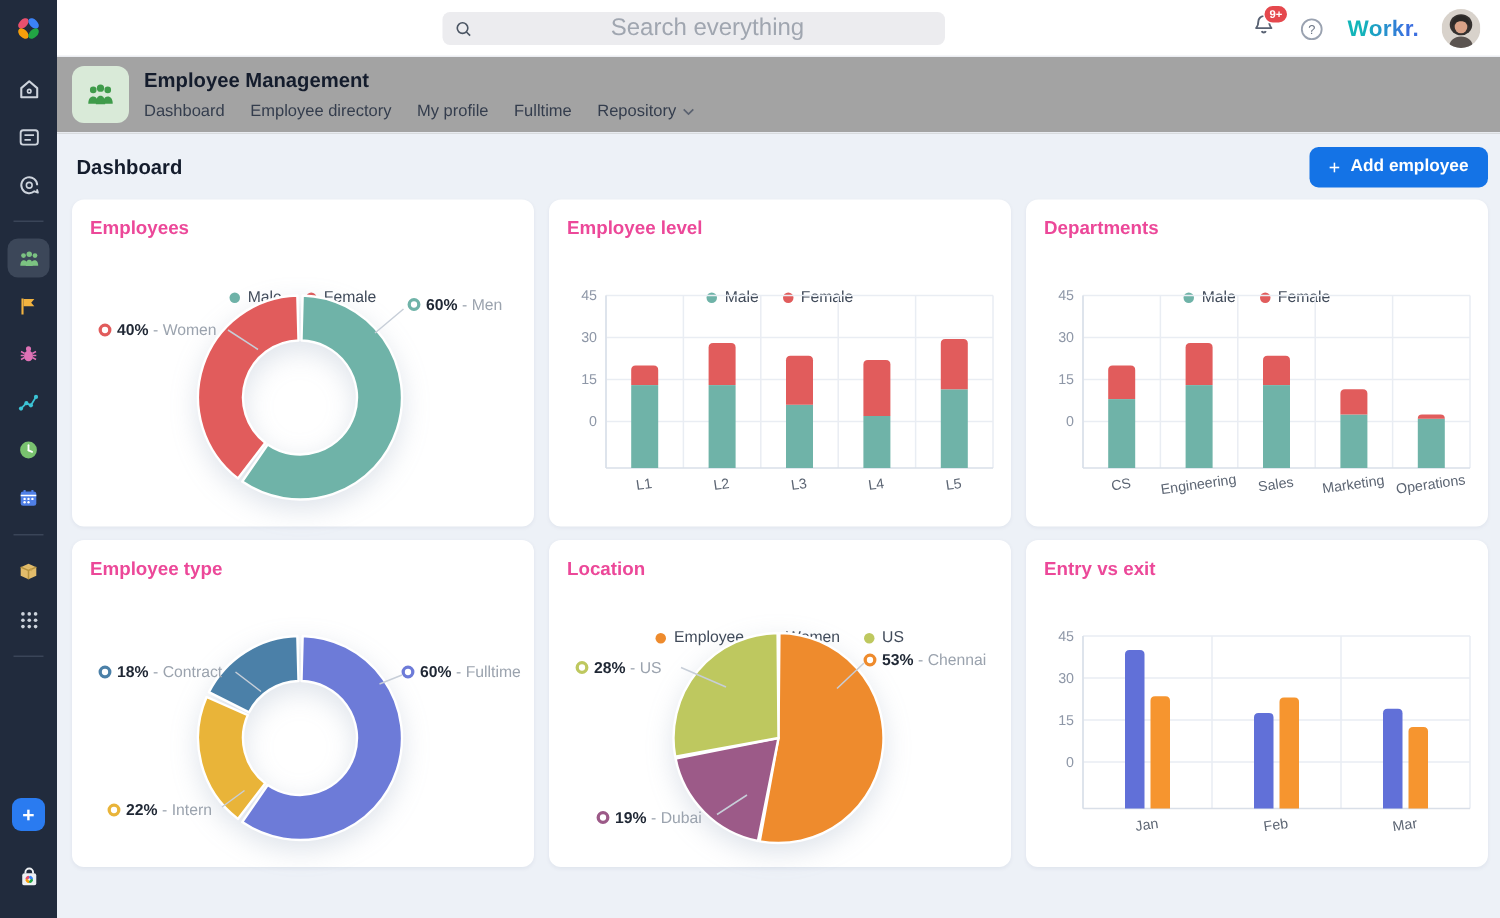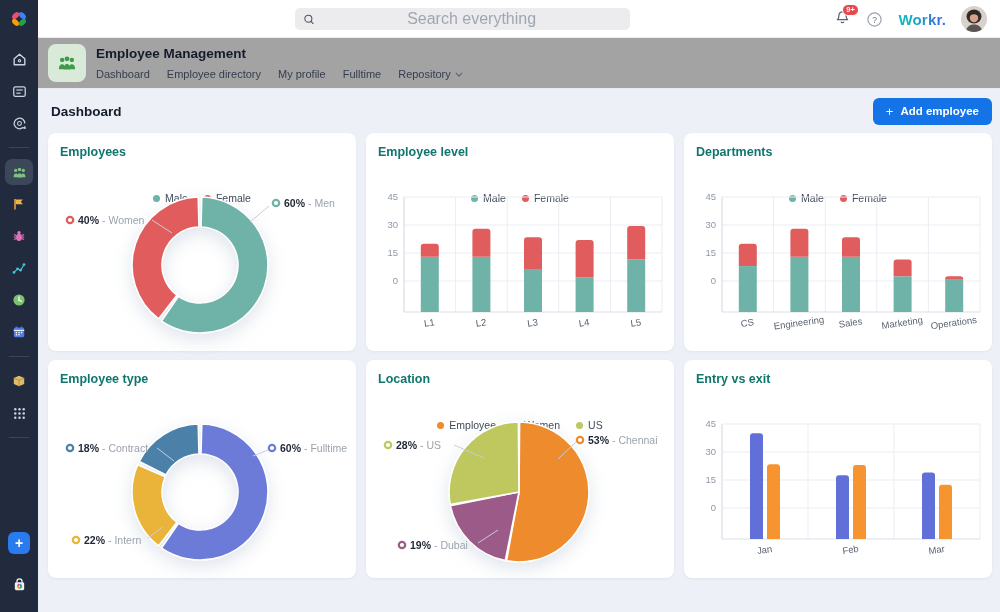--- a/index.html
+++ b/index.html
@@ -44,21 +44,21 @@
   .tab { cursor:pointer; display:flex; align-items:center; gap:4px; }
   
   .page-head { height:44px; display:flex; justify-content:space-between; align-items:center; padding:0 8px 0 13px; }
   .page-title { font-size:13.5px; font-weight:bold; color:#141c2c; }
   .add-btn { background:#1473e6; color:#fff; border:none; border-radius:6px; font-family:"Liberation Sans",sans-serif;
     font-size:11.5px; font-weight:bold; padding:7px 13px; display:flex; align-items:center; gap:7px; cursor:pointer; }
   .add-btn .plus { font-size:13px; font-weight:normal; line-height:1; }
   
   .grid { padding:0 8px 0 10px; display:grid; grid-template-columns:repeat(3,308px); grid-auto-rows:218px; gap:9px 10px; }
   .card { background:#fff; border-radius:8px; box-shadow:0 1px 3px rgba(23,37,84,.06); position:relative; }
-  .card-title { position:absolute; top:12px; left:12px; font-size:12.5px; font-weight:bold; color:#0f766e; }
+  .card-title { position:absolute; top:12px; left:12px; font-size:12.5px; font-weight:bold; color:#ec4899; }
   .legend { position:absolute; top:35px; left:0; right:0; display:flex; justify-content:center; gap:16px;
     font-size:10.5px; color:#414b5a; align-items:center;margin-top:24px; }
   .legend-item { display:flex; gap:5px; align-items:center; cursor:pointer; }
   .legend-dot { width:7px; height:7px; border-radius:50%; }
   svg.chart { position:absolute; top:52px; left:12px; overflow:visible; }
   .round-g { filter:drop-shadow(0 6px 9px rgba(110,130,165,.22)); }
 </style>
 </head>
 <body>
 

